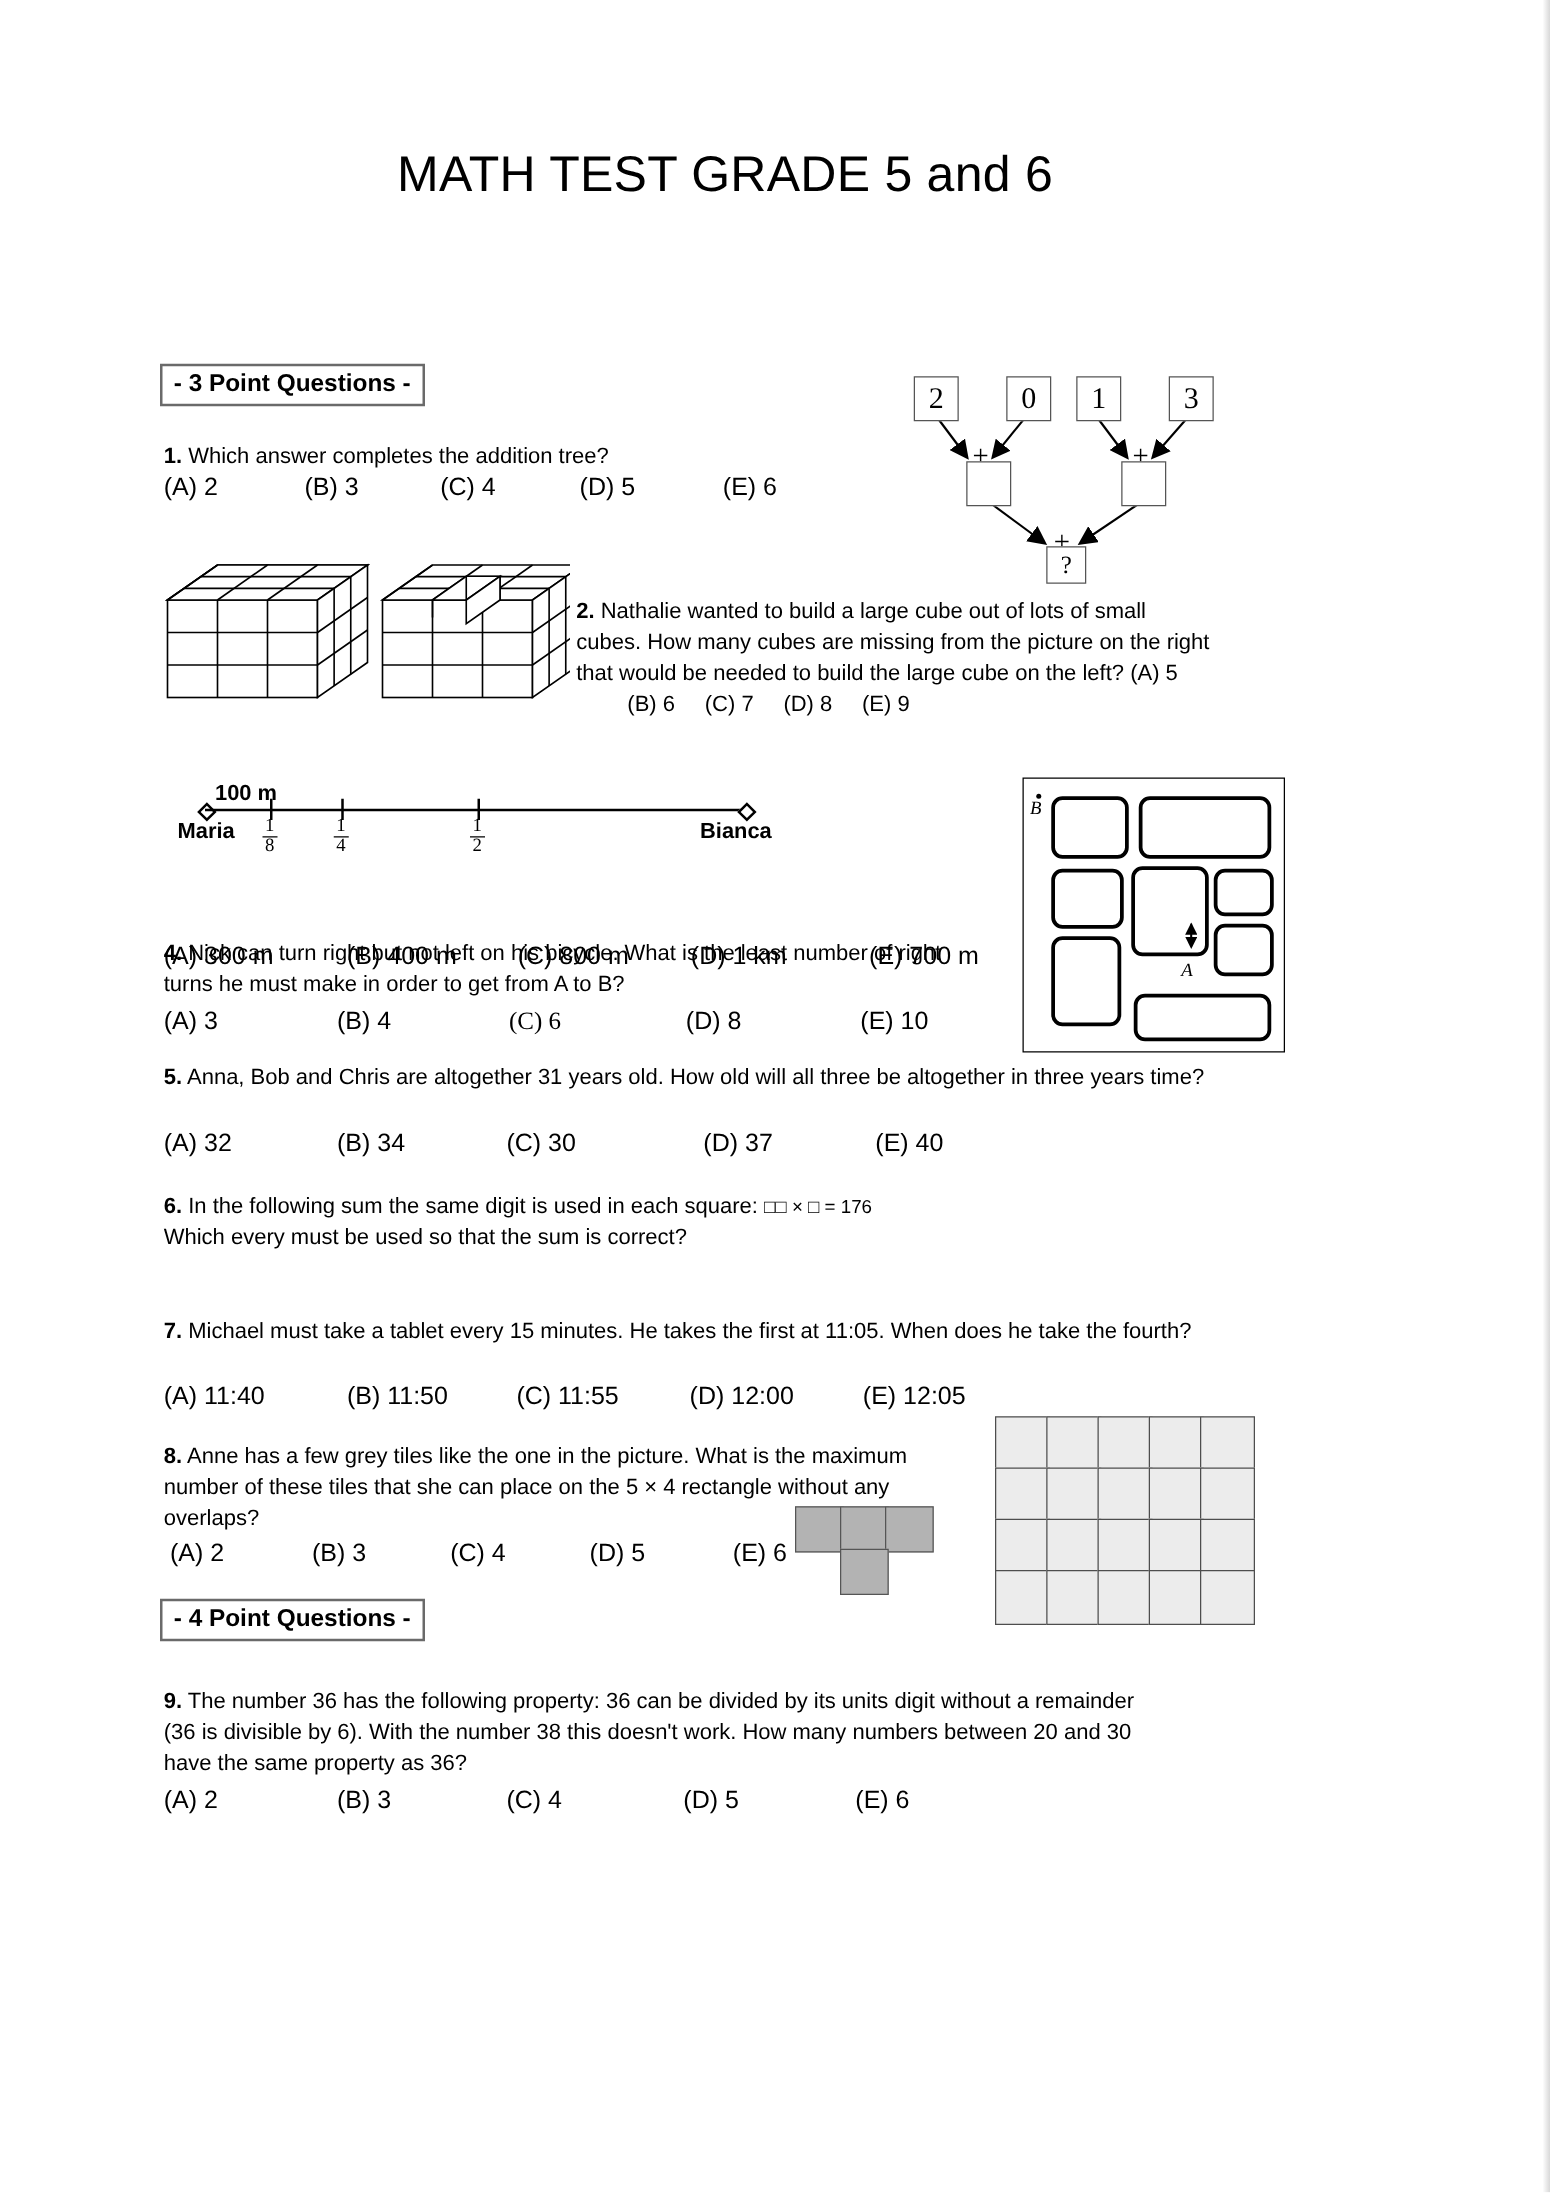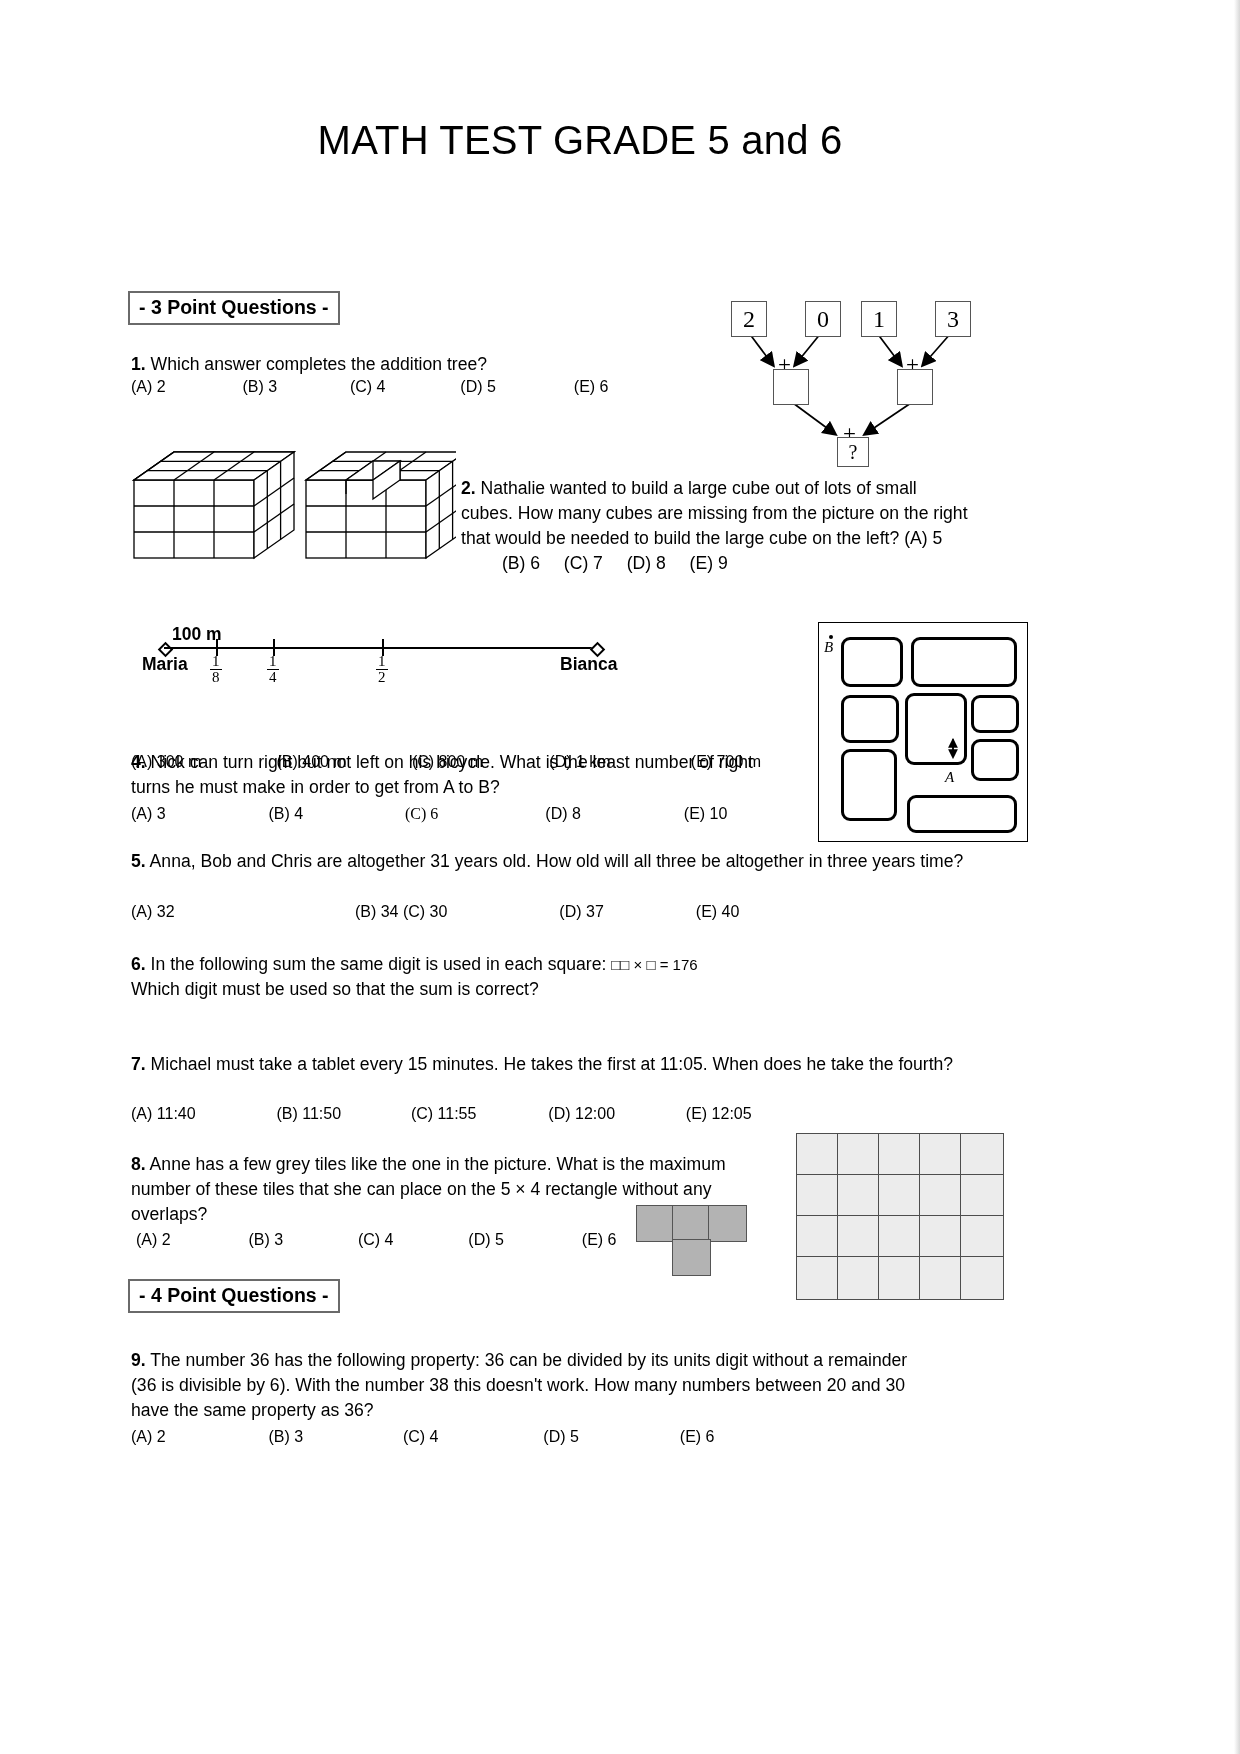--- a/index.html
+++ b/index.html
@@ -52,21 +52,21 @@
 
   .q {
     position: absolute;
     font-size: 17.6px;
     line-height: 1.42;
   }
   .q b { font-weight: bold; }
 
   .opts {
     position: absolute;
-    font-size: 16px;
+    font-size: 20px;
     line-height: 1.42;
     white-space: nowrap;
   }
   .opts span { display: inline-block; }
 
   
   .tree { position: absolute; }
   .tbox {
     position: absolute;
     border: 1.6px solid #555;
@@ -379,33 +379,33 @@
     <span style="width:134px;">(D) 8</span>
     <span>(E) 10</span>
   </div>
 
   <div class="q" style="left:131px; top:849px; width:860px;">
     <b>5.</b>
     <span>Anna, Bob and Chris are altogether 31 years old. How old will all three be altogether in three years time?</span>
   </div>
   <div class="opts" style="left:131px; top:901px;">
     <span style="width:133px;">(A) 32</span>
-    <span style="width:130px;text-align:right;">(B) 34</span>
+    <span style="width:130px;">(B) 34</span>
     <span style="width:136px;">(C) 30</span>
     <span style="width:132px;margin-left:16px;">(D) 37</span>
     <span>(E) 40</span>
   </div>
 
   <div class="q" style="left:131px; top:952px; width:700px;">
     <b>6.</b>
     <span>In the following sum the same digit is used in each square:</span>
     <span class="squares-inline" style="font-size:15px;">□□ × □  =  176</span>
   </div>
   <div class="q" style="left:131px; top:977px; width:700px;">
-    <span>Which digit must be used so that the sum is correct?</span>
+    <span>Which every must be used so that the sum is correct?</span>
   </div>
 
   <div class="q" style="left:131px; top:1052px; width:850px;">
     <b>7.</b>
     <span>Michael must take a tablet every 15 minutes. He takes the first at 11:05. When does he take the fourth?</span>
   </div>
   <div class="opts" style="left:131px; top:1103px;">
     <span style="width:141px;">(A) 11:40</span>
     <span style="width:130px;">(B) 11:50</span>
     <span style="width:133px;">(C) 11:55</span>

